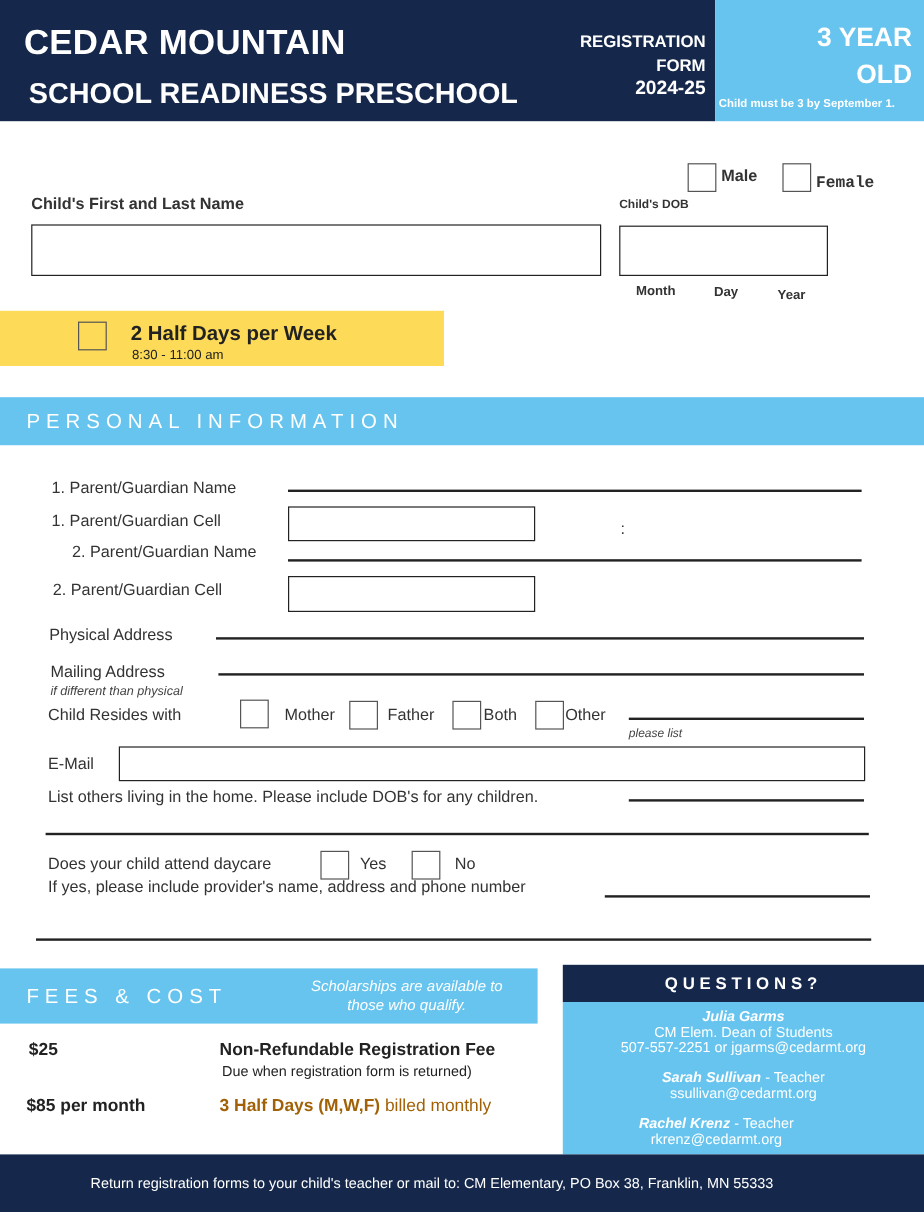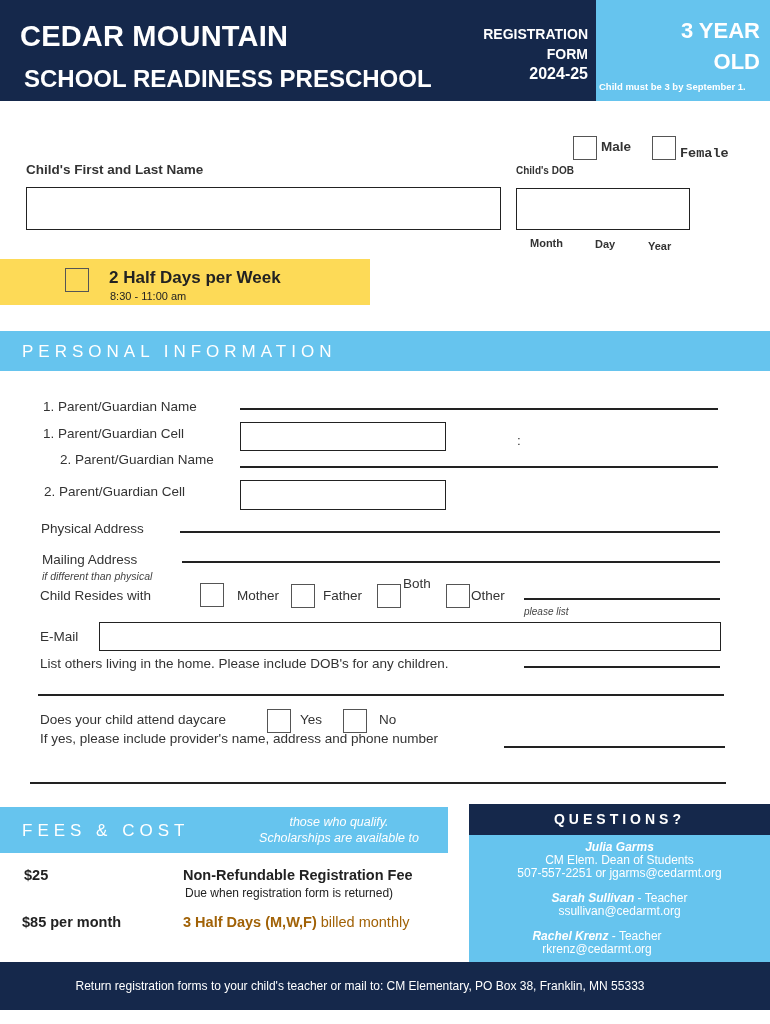--- a/index.html
+++ b/index.html
@@ -97,21 +97,21 @@
 <div class="lbl" style="left:42px;top:552px;">Mailing Address</div>
 <div class="uline" style="left:182px;top:561px;width:538px;"></div>
 <div class="lbl" style="left:42px;top:570px;font-size:10.5px;font-style:italic;color:#444;">if different than physical</div>
 
 <div class="lbl" style="left:40px;top:588px;">Child Resides with</div>
 <div class="cb" style="left:200px;top:583px;"></div>
 <div class="lbl" style="left:237px;top:588px;">Mother</div>
 <div class="cb" style="left:291px;top:584px;"></div>
 <div class="lbl" style="left:323px;top:588px;">Father</div>
 <div class="cb" style="left:377px;top:584px;"></div>
-<div class="lbl" style="left:403px;top:576px;">Both</div>
+<div class="lbl" style="left:403px;top:588px;">Both</div>
 <div class="cb" style="left:446px;top:584px;"></div>
 <div class="lbl" style="left:471px;top:588px;">Other</div>
 <div class="uline" style="left:524px;top:598px;width:196px;"></div>
 <div class="lbl" style="left:524px;top:606px;font-size:10px;font-style:italic;color:#444;">please list</div>
 
 <div class="lbl" style="left:40px;top:629px;">E-Mail</div>
 <div class="input-box" style="left:99px;top:622px;width:622px;height:29px;"></div>
 
 <div class="lbl" style="left:40px;top:656px;">List others living in the home. Please include DOB's for any children.</div>
 <div class="uline" style="left:524px;top:666px;width:196px;"></div>
@@ -122,22 +122,22 @@
 <div class="lbl" style="left:300px;top:712px;">Yes</div>
 <div class="cb" style="left:343px;top:709px;"></div>
 <div class="lbl" style="left:379px;top:712px;">No</div>
 <div class="lbl" style="left:40px;top:731px;">If yes, please include provider's name, address and phone number</div>
 <div class="uline" style="left:504px;top:746px;width:221px;"></div>
 <div class="uline" style="left:30px;top:782px;width:696px;"></div>
 
 <div class="abs bluebar" style="left:0;top:807px;width:448px;height:46px;"></div>
 <div class="abs section-title" style="left:22px;top:821px;font-size:17px;">FEES &amp; COST</div>
 <div class="abs" style="left:240px;top:814px;width:198px;text-align:center;color:#fff;font-style:italic;font-size:12.5px;line-height:16px;">
+  <div>Scholarships are available to</div>
   <div>those who qualify.</div>
-  <div>Scholarships are available to</div>
 </div>
 
 <div class="lbl blbl" style="left:24px;top:867px;font-size:14.5px;color:#222;">$25</div>
 <div class="lbl blbl" style="left:183px;top:867px;font-size:14.5px;color:#222;">Non-Refundable Registration Fee</div>
 <div class="lbl" style="left:185px;top:886px;font-size:12px;color:#222;">Due when registration form is returned)</div>
 
 <div class="lbl blbl" style="left:22px;top:914px;font-size:14.5px;color:#222;">$85 per month</div>
 <div class="lbl" style="left:183px;top:914px;font-size:14.5px;color:#a16207;"><b>3 Half Days (M,W,F)</b><span> billed monthly</span></div>
 
 <div class="abs navy" style="left:469px;top:804px;width:301px;height:31px;"></div>

